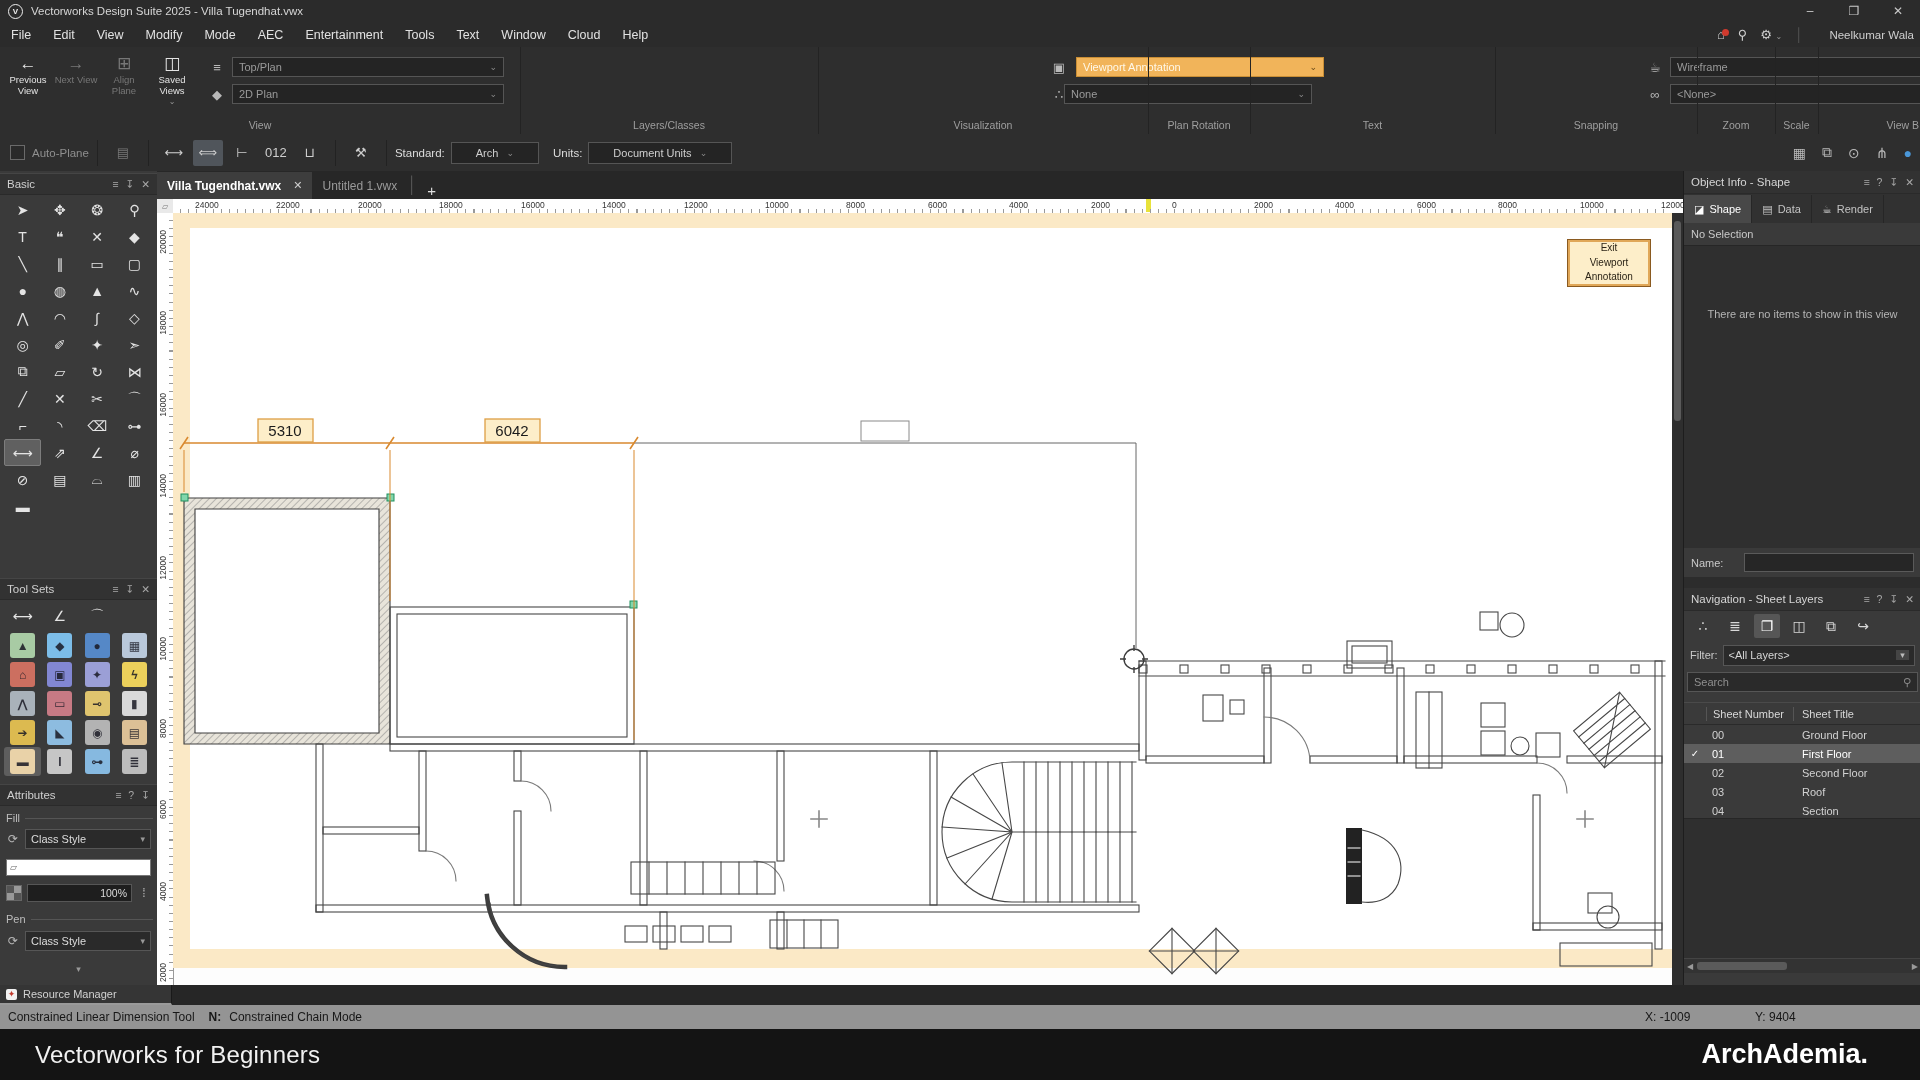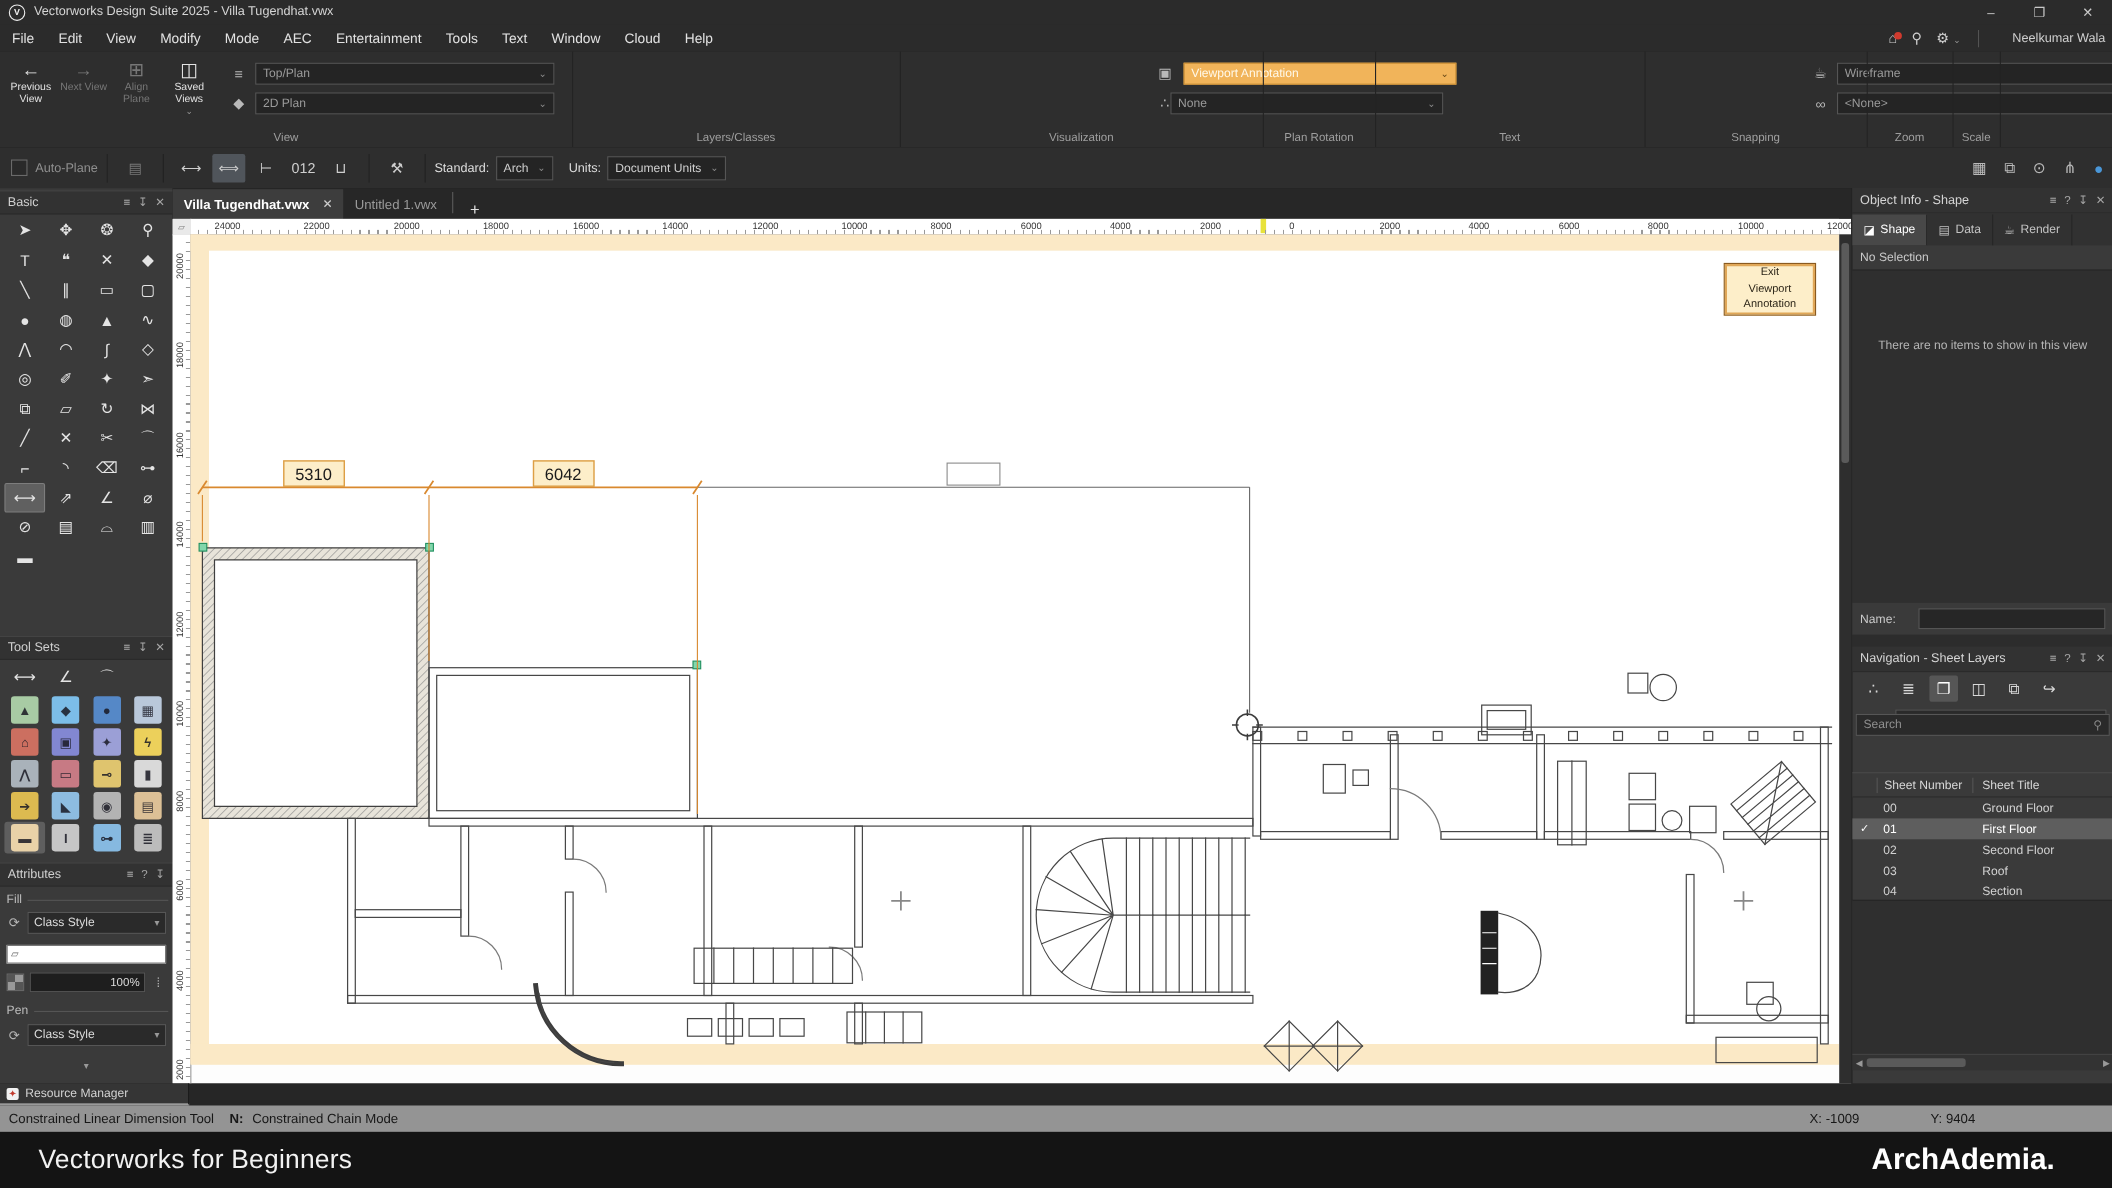--- a/index.html
+++ b/index.html
@@ -31,21 +31,21 @@
   
   #modebar{left:0;top:134px;width:1920px;height:37px;background:#2e2e2e;border-bottom:1px solid #151515;display:flex;align-items:center;}
   .msep{width:1px;height:26px;background:#222;margin:0 8px;}
   .modecell{width:30px;height:26px;display:flex;align-items:center;justify-content:center;color:#cfcfcf;font-size:13px;margin:0 2px;}
   .modecell.sel{background:#50555b;border-radius:2px;}
   .mode-right{position:absolute;right:8px;top:0;height:37px;display:flex;align-items:center;gap:16px;}
   .mode-right .cell{font-size:14px;color:var(--chip,#b9b9b9);}
   .chkbox{width:13px;height:13px;border:1px solid #6a6a6a;background:#2a2a2a;margin:0 7px 0 10px;}
   .mlab{font-size:11.5px;color:#8f8f8f;}
   .mlab.lt{color:#ddd;}
-  .mdd{height:20px;background:#242424;border:1px solid #555;color:#cfcfcf;font-size:11px;display:flex;align-items:center;padding:0 6px;margin-left:6px;}
+  .mdd{height:20px;background:#242424;border:1px solid #555;color:#cfcfcf;font-size:11px;display:flex;align-items:center;padding:0 24px;margin-left:6px;}
   .mdd .car{margin-left:8px;color:#8a8a8a;font-size:9px;}
   
   #leftpal{left:0;top:171px;width:157px;height:814px;background:#3a3a3a;border-right:1px solid #202020;}
   .pal-head{position:absolute;left:0;width:157px;height:22px;background:#323232;display:flex;align-items:center;padding:0 7px;box-sizing:border-box;color:#cfcfcf;font-size:11.5px;border-top:1px solid #454545;border-bottom:1px solid #2a2a2a;}
   .pal-head .hicons{margin-left:auto;display:flex;gap:7px;color:#a8a8a8;font-size:10.5px;}
   .tgrid{position:absolute;left:4px;width:149px;display:grid;grid-template-columns:repeat(4,1fr);}
   .tcell{height:27px;display:flex;align-items:center;justify-content:center;font-size:14px;color:#e4e4e4;}
   .tcell.sel{background:#606060;border:1px solid #7d7d7d;box-sizing:border-box;border-radius:2px;}
   .chip{width:25px;height:25px;border-radius:3px;background:var(--chip,#888);display:flex;align-items:center;justify-content:center;font-size:12px;font-weight:bold;color:rgba(25,25,35,.85);}
   .chipcell{height:29px;display:flex;align-items:center;justify-content:center;}
@@ -239,20 +239,24 @@
     <div class="sec" style="left:1697px;width:78px;">
 
       <div class="seclab">Zoom</div>
     </div>
 
     <div class="sec" style="left:1775px;width:43px;">
 
       <div class="seclab">Scale</div>
     </div>
 
+    <div class="sec" style="left:1818px;width:102px;border-right:none;">
+
+      <div class="seclab" style="text-align:right;padding-right:1px;">View B</div>
+    </div>
   </div>
 
   <div id="modebar" class="abs">
     <span class="chkbox"></span>
     <span class="mlab">Auto-Plane</span>
     <span class="msep"></span>
     <span class="modecell" style="color:#777;">▤</span>
     <span class="msep"></span>
     <div style="display:flex;">
 
@@ -864,21 +868,21 @@
           <span>↪</span>
         </span>
       </div>
     <div class="filterrow" style="top:472px;">
       <span>Filter:</span>
       <span class="filtersel">
           <span>&lt;All Layers&gt;</span>
           <span class="car">▾</span>
         </span>
     </div>
-    <div class="searchbox" style="top:478px;">
+    <div class="searchbox" style="top:501px;">
       <span>Search</span>
         <span class="mag">⚲</span>
     </div>
     <div class="shtable" style="top:531px;">
       <div class="shhead hd">
         <span class="c0"></span>
         <span class="c1">Sheet Number</span>
         <span class="c2">Sheet Title</span>
       </div>
       <div>

